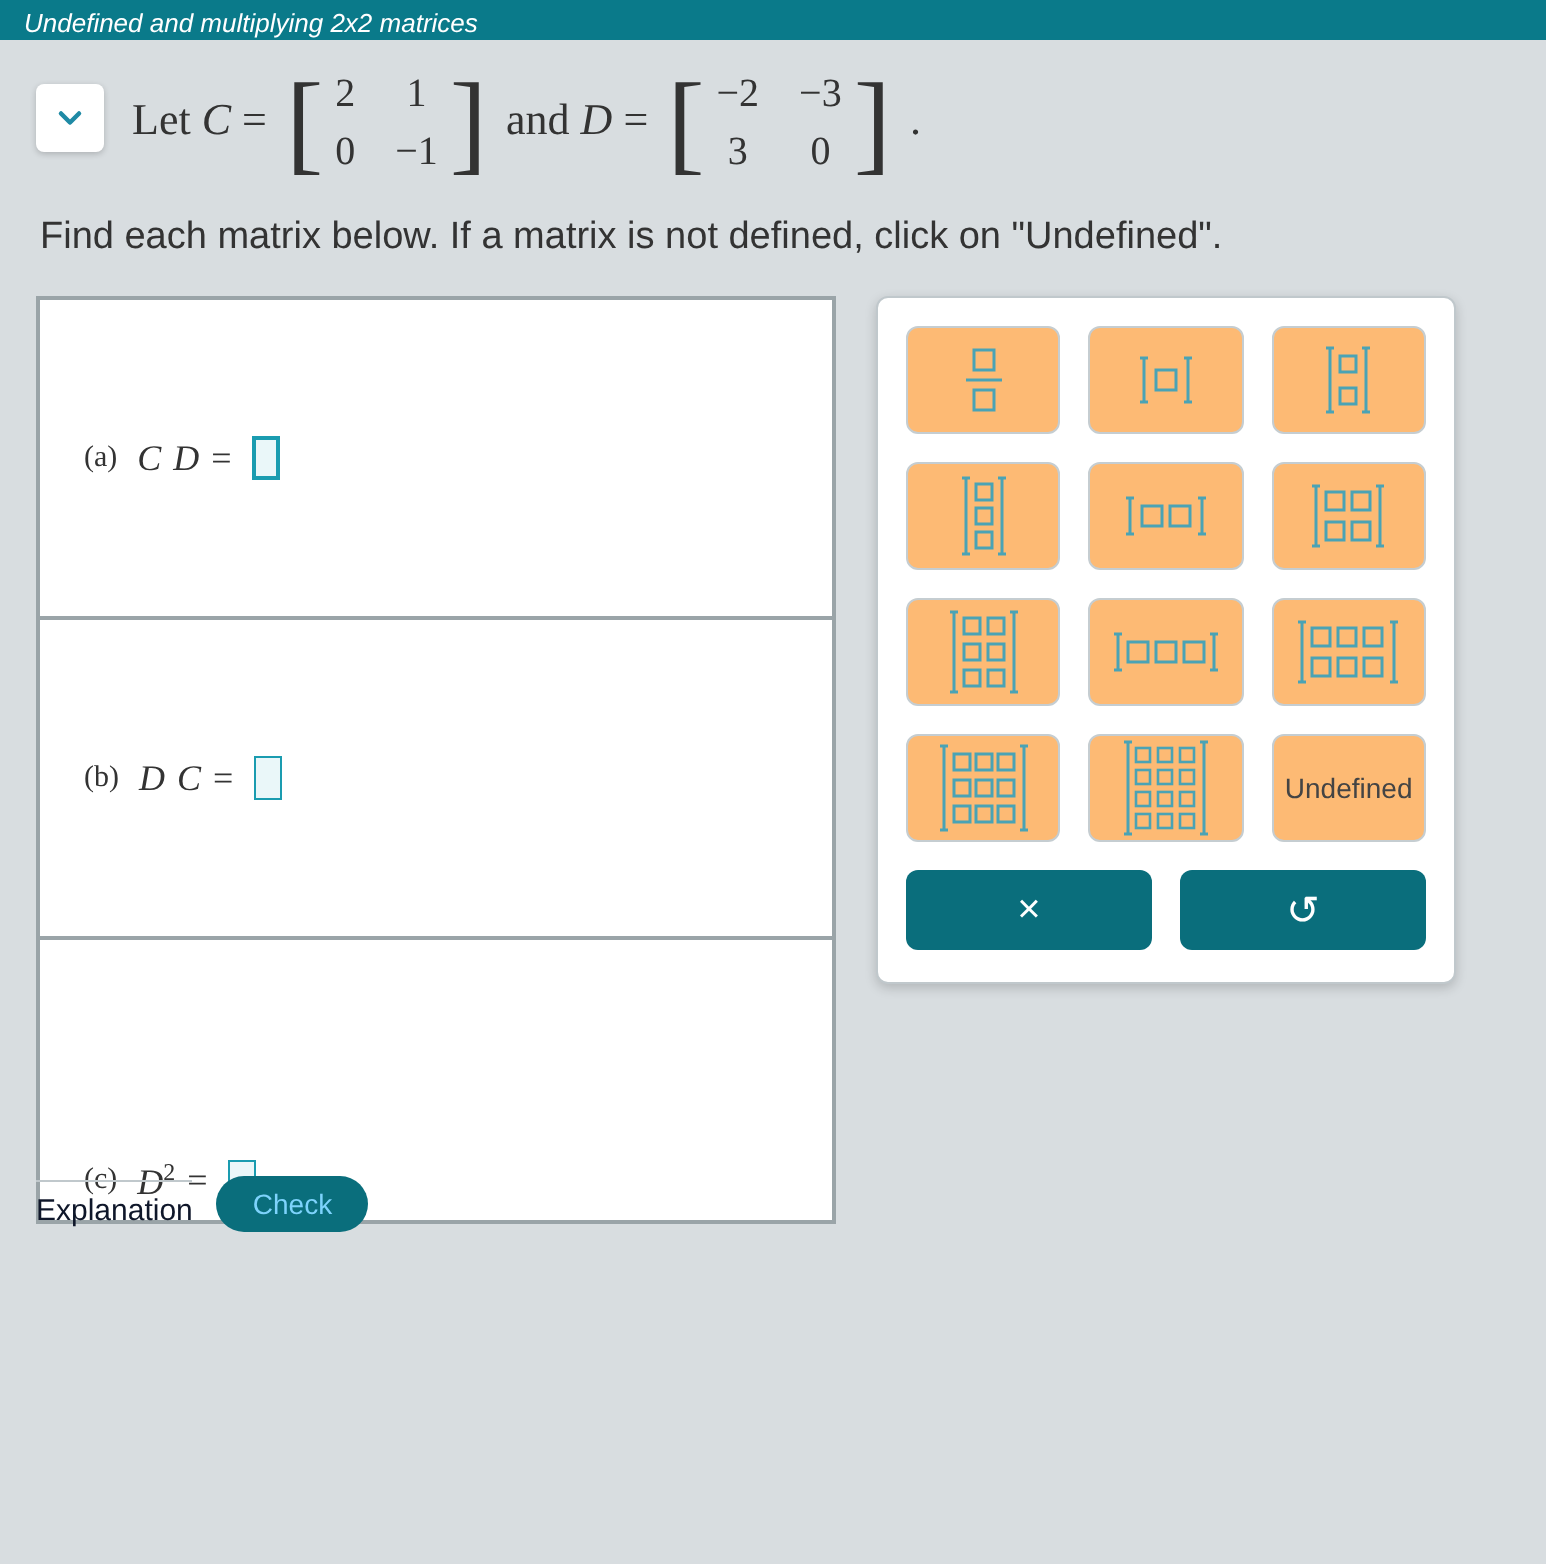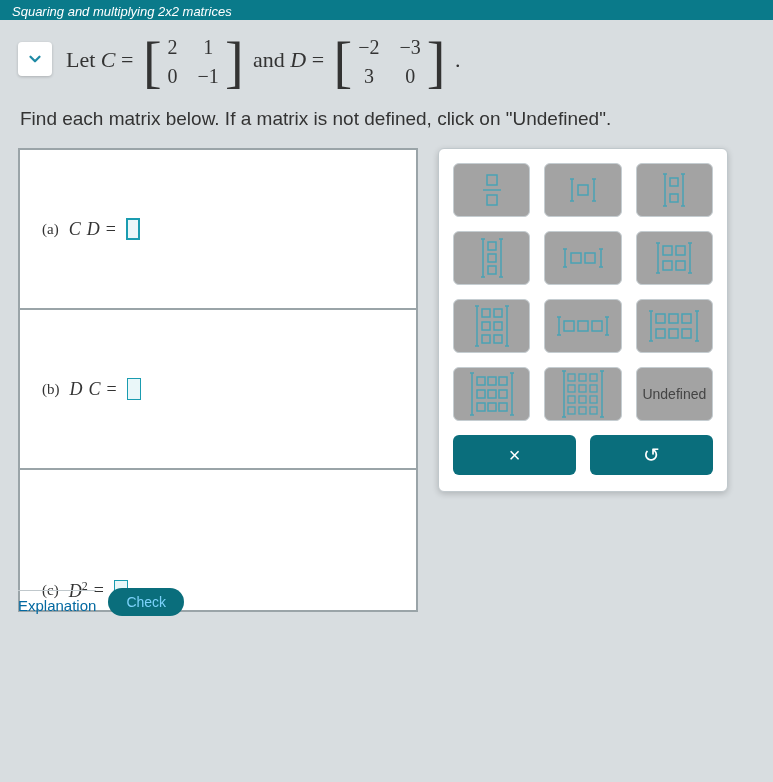--- a/index.html
+++ b/index.html
@@ -17,35 +17,35 @@
     .work-area{display:flex;gap:20px;align-items:flex-start}
     .answer-table{border:2px solid #9aa4a8;width:400px;background:#fff}
     .answer-table .row{height:160px;border-bottom:2px solid #9aa4a8;display:flex;align-items:center;padding-left:22px}
     .answer-table .row:last-child{border-bottom:none;height:140px;align-items:flex-end;padding-bottom:8px}
     .part-label{font-family:'Times New Roman',serif;font-size:18px;display:flex;align-items:center;gap:6px}
     .part-label .tag{font-size:15px;margin-right:4px}
     .slot{display:inline-block;width:14px;height:22px;border:1.5px solid #1a9cb0;background:#eaf7f9;margin-left:4px}
     .slot.sel{border-color:#1a9cb0;box-shadow:0 0 0 1px #1a9cb0 inset}
     .palette{width:290px;background:#fff;border:1px solid #c0c8cc;border-radius:6px;padding:14px 14px 16px 14px;box-shadow:0 2px 6px rgba(0,0,0,.18)}
     .pal-grid{display:grid;grid-template-columns:repeat(3,1fr);gap:14px 14px}
-    .pal-btn{height:54px;border:1px solid #c5cdd1;border-radius:6px;background:#a3a3a3;display:flex;align-items:center;justify-content:center;cursor:pointer}
+    .pal-btn{height:54px;border:1px solid #c5cdd1;border-radius:6px;background:#fdba74;display:flex;align-items:center;justify-content:center;cursor:pointer}
     .pal-btn.text{font-size:14px;color:#444}
     .pal-actions{display:grid;grid-template-columns:1fr 1fr;gap:14px;margin-top:14px}
     .act{height:40px;border:none;border-radius:6px;background:#0a6e7c;color:#fff;font-size:20px;display:flex;align-items:center;justify-content:center;cursor:pointer}
     .footer{position:absolute;bottom:6px;left:18px;display:flex;gap:12px;align-items:center}
-    .explink{color:#0369a1;font-size:15px;border-top:1px solid #c0c8cc;padding-top:6px}
+    .explink{color:#0f172a;font-size:15px;border-top:1px solid #c0c8cc;padding-top:6px}
     .checkbtn{background:#0a6e7c;color:#7dd3fc;border:none;border-radius:16px;padding:6px 18px;font-size:14px;cursor:pointer}
     svg{display:block}
     .sup{font-size:12px;vertical-align:super}
   </style>
 </head>
 <body>
 
 <div class="topbar">
-  <span>Squaring and multiplying 2x2 matrices</span>
+  <span>Undefined and multiplying 2x2 matrices</span>
 </div>
 
 <div class="content">
 
   <div class="prompt-row">
     <div class="chev-box">
       <svg width="18" height="18" viewBox="0 0 24 24">
           <path d="M6 9l6 6 6-6" fill="none" stroke="#1f8aa5" stroke-width="3" stroke-linecap="round" stroke-linejoin="round"></path>
         </svg>
     </div>

